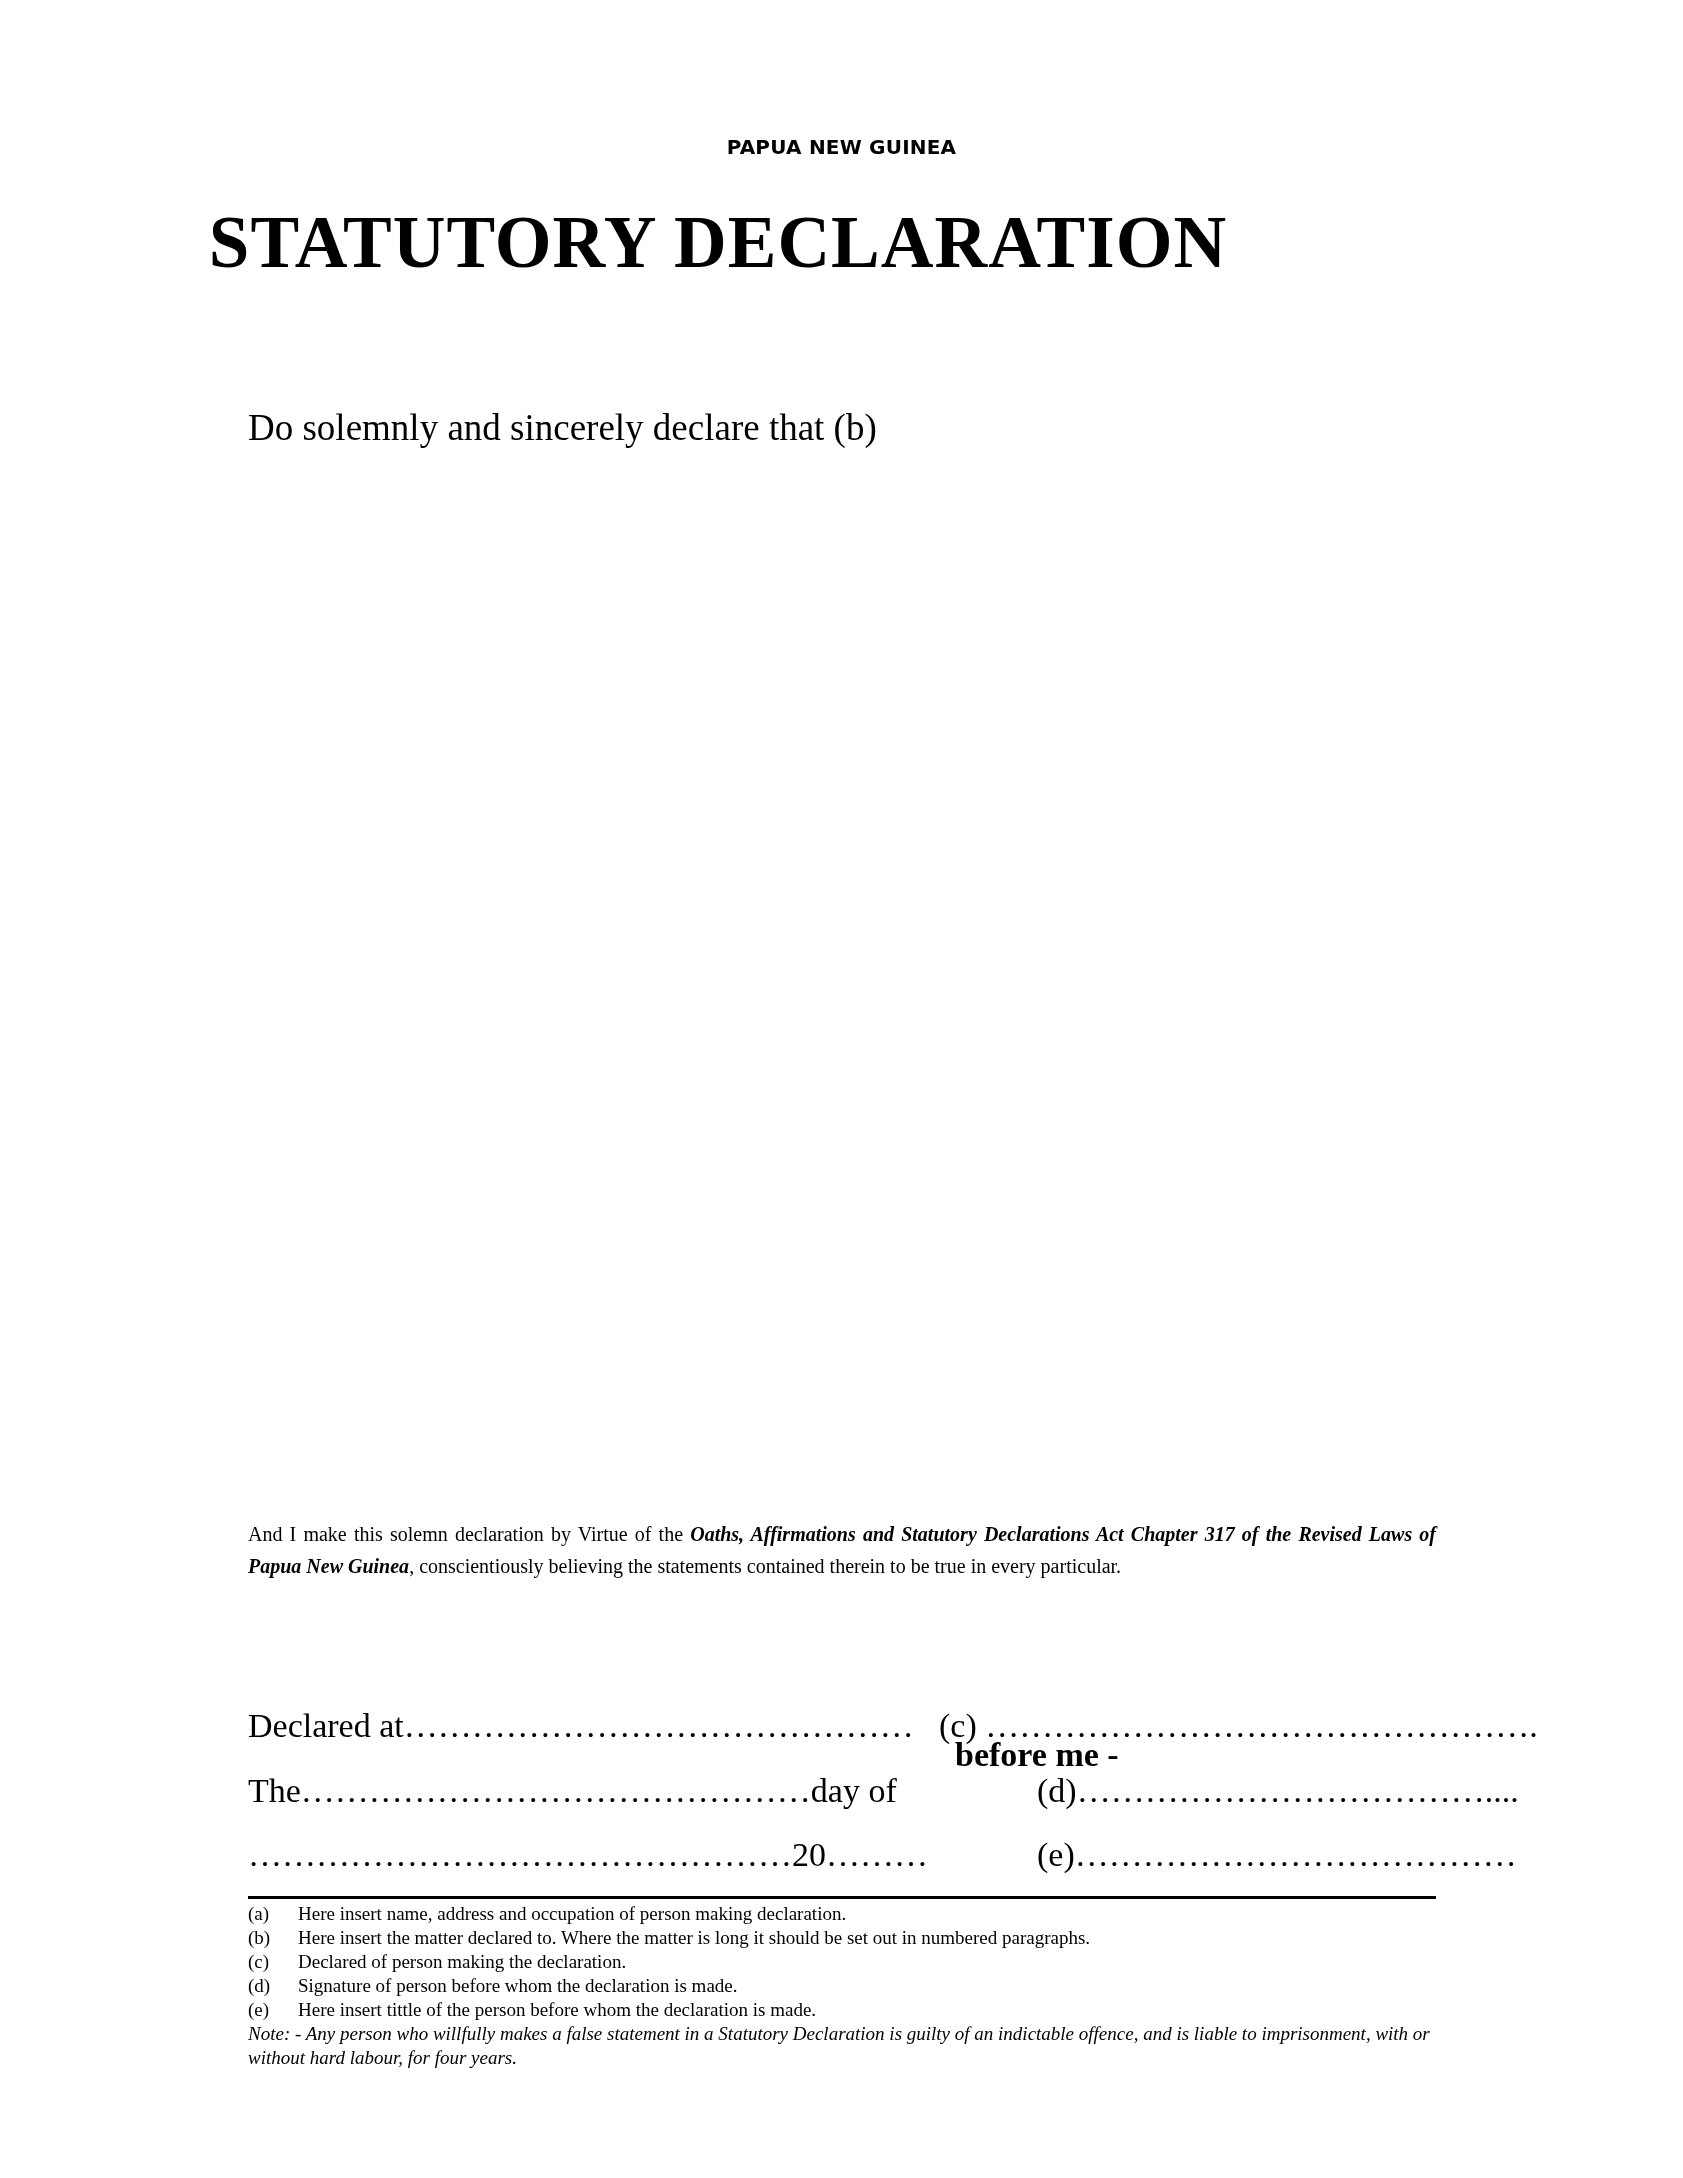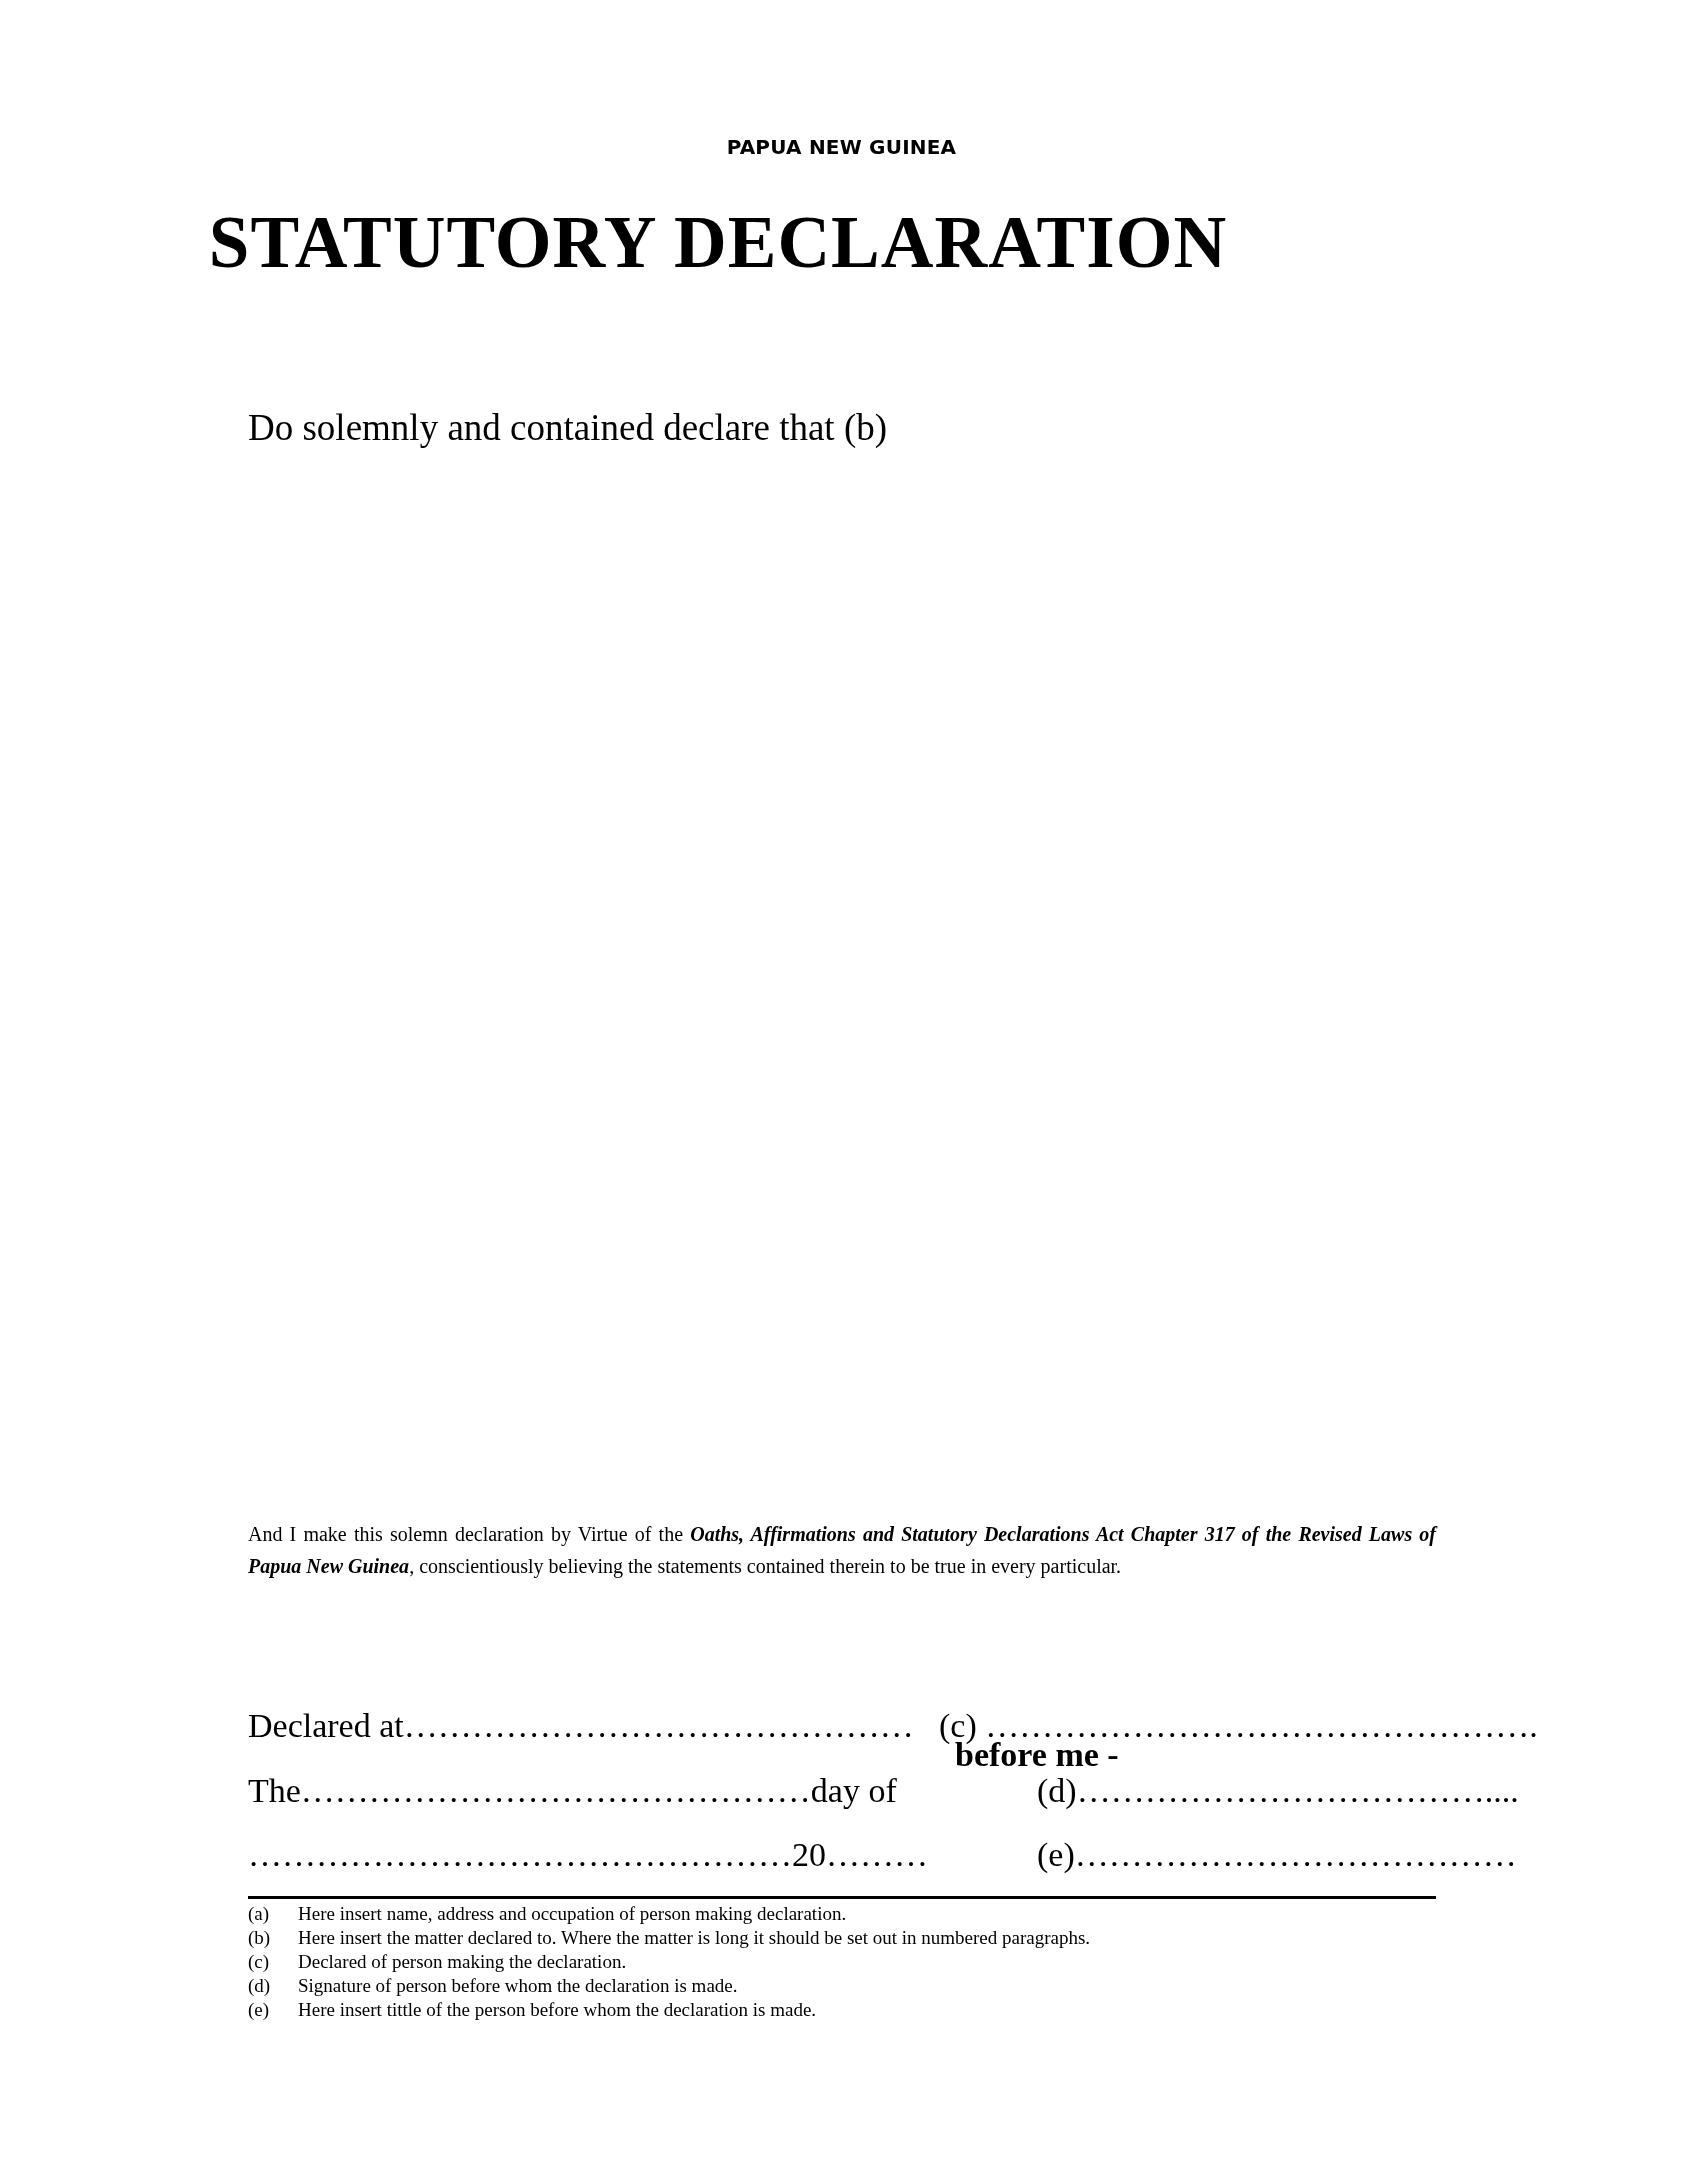--- a/index.html
+++ b/index.html
@@ -17,21 +17,21 @@
   .notes .row { display: flex; }
   .notes .k { width: 50px; flex: none; }
   .notes .warn { font-style: italic; }
 </style>
 </head>
 <body>
 
 <div class="abs country">PAPUA NEW GUINEA</div>
 <div class="abs title">STATUTORY DECLARATION</div>
 
-<div class="abs intro">Do solemnly and contained declare that (b)</div>
+<div class="abs intro">Do solemnly and sincerely declare that (b)</div>
 
 <div class="abs body-para"><span>And I make this solemn declaration by Virtue of the </span><span class="act">Oaths, Affirmations and Statutory Declarations Act Chapter 317 of the Revised Laws of Papua New Guinea</span><span>, conscientiously believing the statements contained therein to be true in every particular.</span></div>
 
 <div class="abs line" style="left:248px; top:1710px;">Declared at………………………………………</div>
 <div class="abs line" style="left:248px; top:1775px;">The………………………………………day of</div>
 <div class="abs line" style="left:248px; top:1839px;">…………………………………………20………</div>
 
 <div class="abs line" style="left:939px; top:1710px;">(c) ………………………………………….</div>
 <div class="abs line bold" style="left:939px; top:1739px;margin-left:16px;">before me -</div>
 <div class="abs line" style="left:1037px; top:1775px;">(d)………………………………....</div>
@@ -53,14 +53,15 @@
       <span>Declared of person making the declaration.</span>
     </div>
   <div class="row">
       <span class="k">(d)</span>
       <span>Signature of person before whom the declaration is made.</span>
     </div>
   <div class="row">
       <span class="k">(e)</span>
       <span>Here insert tittle of the person before whom the declaration is made.</span>
     </div>
+  <div class="warn">Note: - Any person who willfully makes a false statement in a Statutory Declaration is guilty of an indictable offence, and is liable to imprisonment, with or without hard labour, for four years.</div>
 </div>
 
 
 </body></html>

